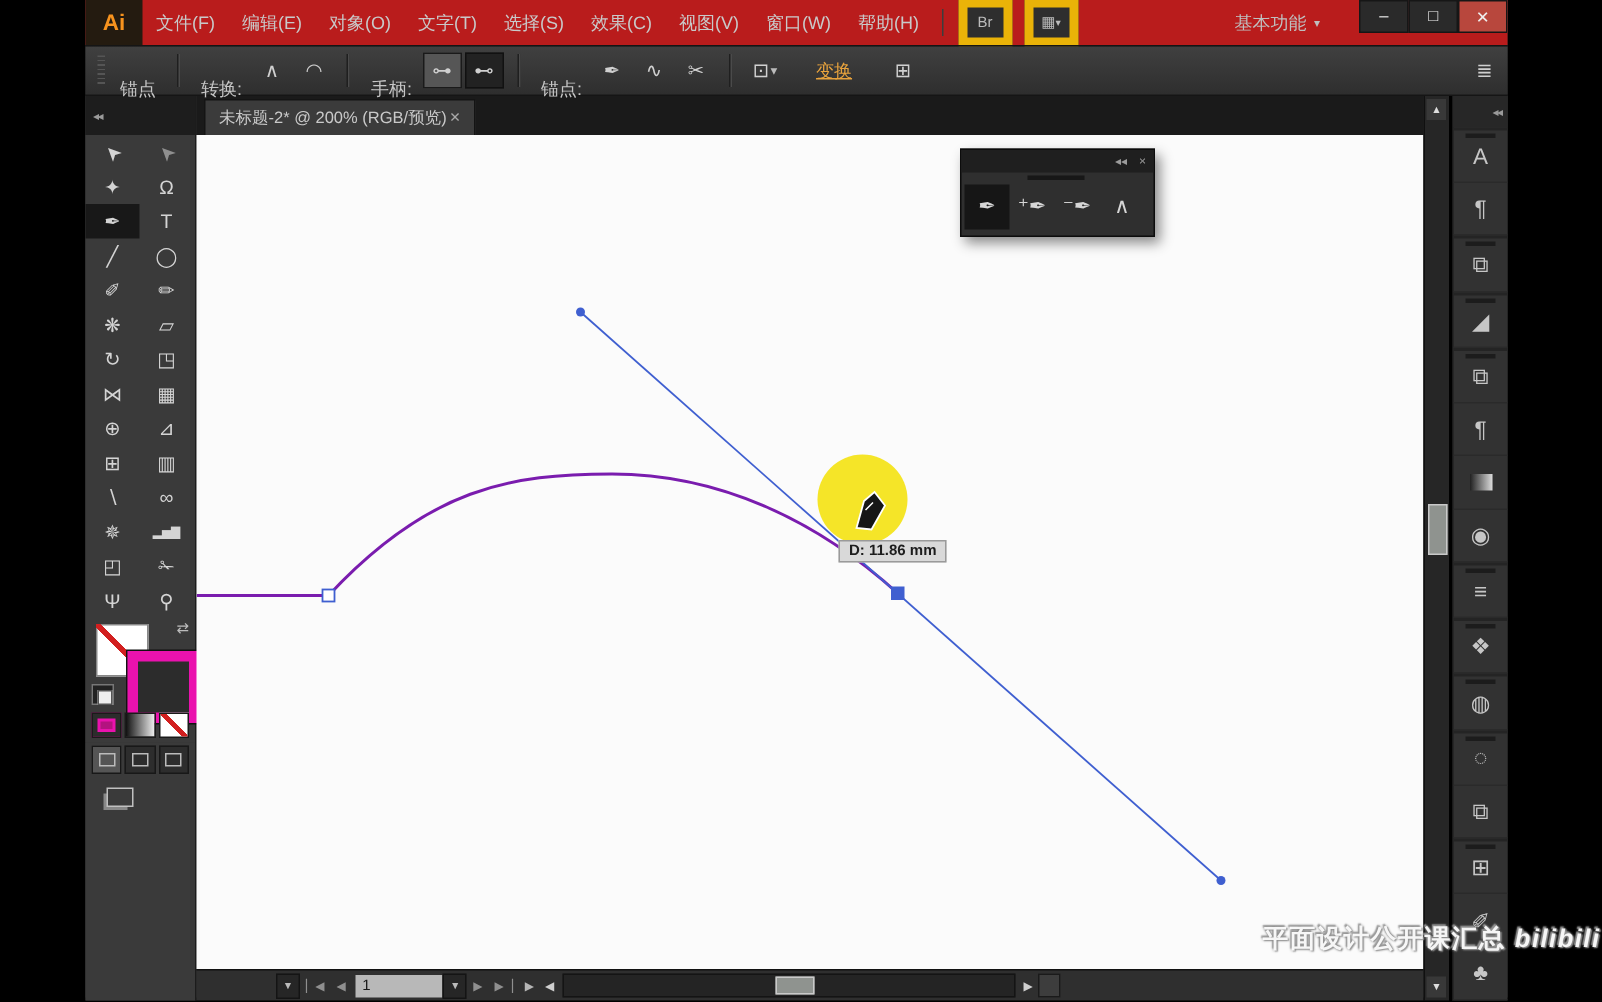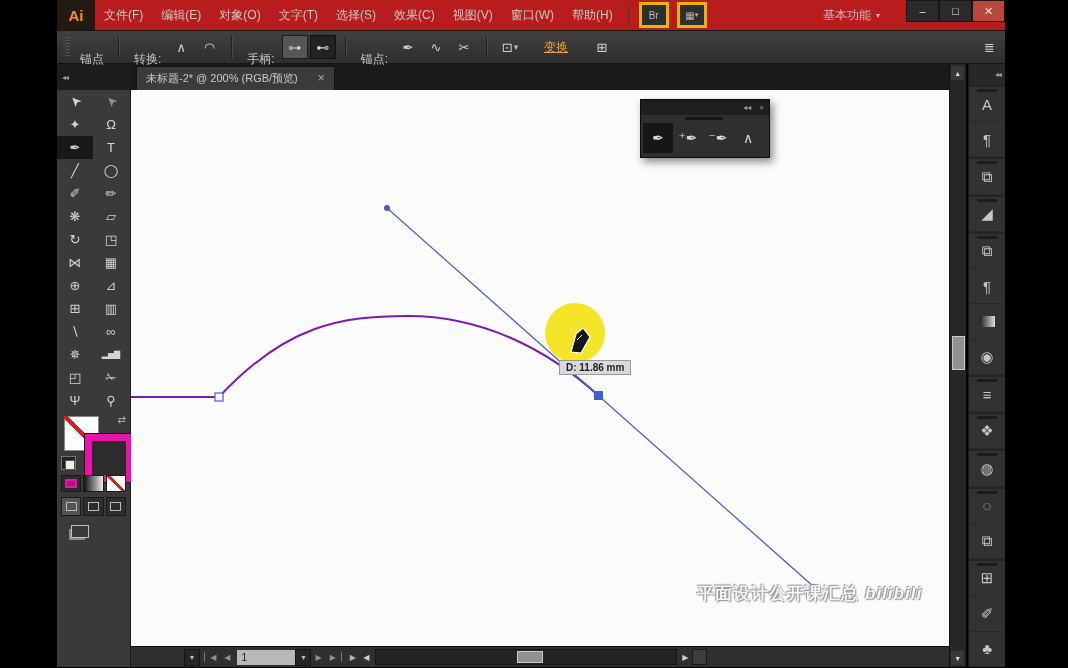--- a/index.html
+++ b/index.html
@@ -4,21 +4,21 @@
 <style>
   html,body{margin:0;padding:0;background:#000;width:1068px;height:668px;overflow:hidden;
     font-family:"Liberation Sans","DejaVu Sans",sans-serif;-webkit-font-smoothing:antialiased;}
   .window{position:absolute;left:57px;top:0;width:948px;height:665px;background:#333;}
   
   .menubar{height:30px;background:#b91c1c;display:flex;align-items:center;color:#c9c9c9;font-size:12px;position:relative;}
   .ai-logo{width:38px;height:30px;background:#241b10;color:#f7931e;font-weight:bold;font-size:15px;
     display:flex;align-items:center;justify-content:center;}
   .menu-item{padding:0 9px;line-height:30px;cursor:default;}
   .mb-sep{width:1px;height:18px;background:#3d3d3d;margin:0 6px;}
-  .sq-btn{width:24px;height:20px;background:#2e2e2e;border:3px solid #eab308;color:#bbb;font-size:10px;
+  .sq-btn{width:24px;height:20px;background:#2e2e2e;border:6px solid #eab308;color:#bbb;font-size:10px;
     display:flex;align-items:center;justify-content:center;margin:0 4px;}
   .workspace{margin-left:auto;display:flex;align-items:center;gap:5px;color:#bfbfbf;}
   .win-ctrls{display:flex;align-self:flex-start;margin-left:26px;}
   .win-btn{width:31px;height:20px;display:flex;align-items:center;justify-content:center;color:#eee;
     font-size:11px;background:#2a2a2a;border:1px solid #161616;}
   .win-close{background:#b8473d;}
   
   .controlbar{height:32px;background:linear-gradient(#404040,#2e2e2e);border-top:1px solid #151515;
     border-bottom:1px solid #151515;display:flex;align-items:center;color:#c6c6c6;font-size:12px;padding:0 4px;position:relative;}
   .grip-v{width:5px;height:20px;margin:0 4px;background:repeating-linear-gradient(#555 0 1px,transparent 1px 3px);}
@@ -59,37 +59,37 @@
   .mode-btn{width:21px;height:17px;background:#2d2d2d;border:1px solid #181818;display:flex;align-items:center;justify-content:center;}
   .mode-btn span{width:9px;height:7px;border:1px solid #bbb;display:block;}
   .mode-btn.on{background:#555;}
   .screenmode{height:26px;background:#3a3a3a;display:flex;align-items:center;padding-left:14px;}
   .screenmode span{width:16px;height:11px;border:1px solid #c0c0c0;box-shadow:-3px 3px 0 -1px #888;display:block;}
   .toolfill{flex:1;background:#3a3a3a;}
   
   .centercol{width:820px;display:flex;flex-direction:column;}
   .tabbar{height:26px;background:#1a1a1a;display:flex;align-items:flex-end;}
   .tab{height:23px;background:#3b3b3b;border:1px solid #141414;border-bottom:none;color:#c9c9c9;
-    font-size:11px;padding:0 9px;margin-left:5px;display:flex;align-items:center;gap:20px;}
+    font-size:11px;padding:0 9px;margin-left:5px;display:flex;align-items:center;gap:2px;}
   .tab-close{color:#aaa;font-size:12px;}
   .canvas{height:557px;position:relative;background:#fbfbfb;overflow:hidden;}
   .canvas svg{position:absolute;left:0;top:0;}
   .tooltip{position:absolute;left:428px;top:270px;background:#d9d9d9;border:1px solid #9a9a9a;
     color:#1d1d1d;font-size:10px;font-weight:bold;padding:1px 6px;white-space:nowrap;}
   
   .fpanel{position:absolute;left:509px;top:9px;width:128px;background:#2f2f2f;border:1px solid #0c0c0c;
     box-shadow:3px 4px 8px rgba(0,0,0,.45);}
   .fpanel-head{height:15px;background:#1f1f1f;display:flex;align-items:center;justify-content:flex-end;
     gap:8px;color:#9c9c9c;font-size:8px;padding:0 5px;}
   .fpanel-body{display:flex;padding:8px 2px 4px;position:relative;}
   .fpanel-body::before{content:"";position:absolute;top:2px;left:44px;width:38px;height:3px;background:#171717;}
   .fp-tool{width:30px;height:30px;display:flex;align-items:center;justify-content:center;color:#d6d6d6;font-size:14px;}
   .fp-tool.sel{background:#161616;}
   
-  .watermark{position:absolute;left:640px;top:582px;width:370px;white-space:nowrap;
+  .watermark{position:absolute;left:640px;top:614px;width:370px;text-align:right;white-space:nowrap;
     font-size:17px;font-weight:bold;letter-spacing:1px;color:rgba(255,255,255,.92);z-index:60;
     text-shadow:0 0 2px #8a8a8a,1px 1px 1px #9a9a9a, -1px -1px 1px #9a9a9a;}
   .watermark .logo{font-style:italic;margin-left:6px;}
   
   .statusbar{height:20px;background:#2f2f2f;border-top:1px solid #111;display:flex;align-items:center;
     font-size:10px;color:#a8a8a8;}
   .field{background:#b8b8b8;color:#1a1a1a;height:15px;display:flex;align-items:center;padding:0 4px;margin-left:3px;}
   .zoom-field{width:42px;margin-top:45px;}
   .ab-field{width:50px;}
   .drop{width:14px;height:15px;background:#262626;border:1px solid #141414;color:#bbb;font-size:7px;

